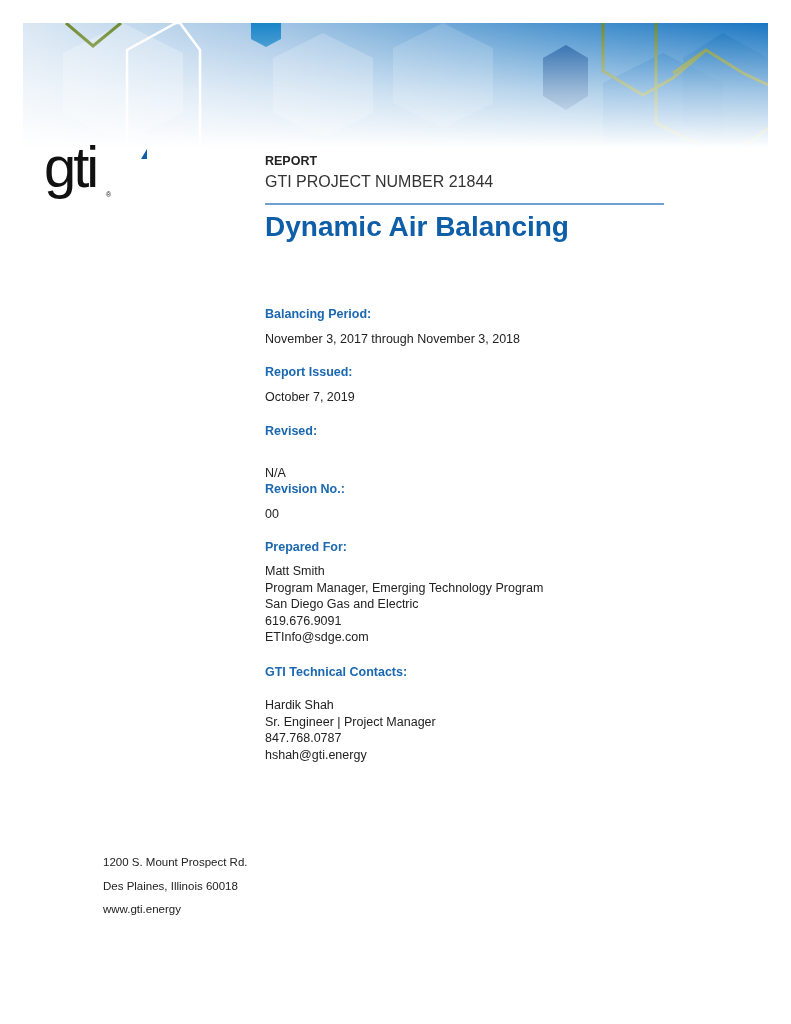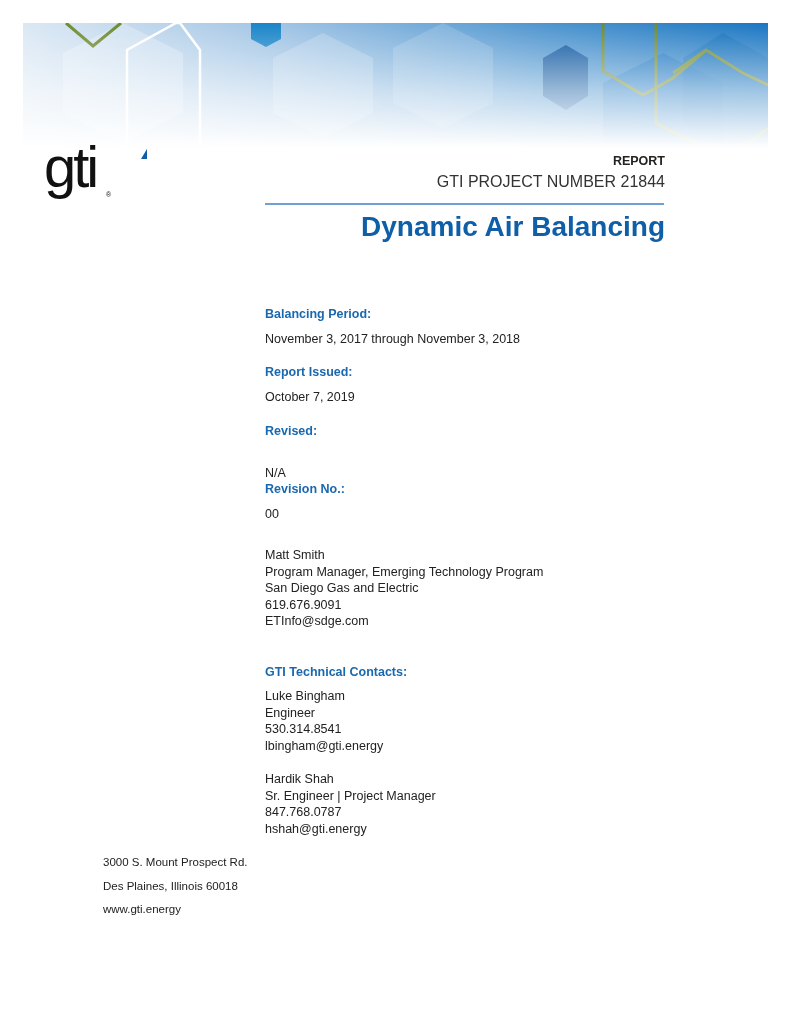--- a/index.html
+++ b/index.html
@@ -3,21 +3,21 @@
 <meta charset="utf-8">
 <style>
   html, body { margin:0; padding:0; background:#ffffff; }
   body { width:791px; height:1024px; position:relative; overflow:hidden; font-family:"Liberation Sans", sans-serif; color:#222; }
   .banner { position:absolute; left:23px; top:23px; width:745px; height:125px; overflow:hidden; }
   .banner svg { display:block; }
   .logo { position:absolute; left:44px; top:144px; width:80px; height:70px; }
   .logo .txt { position:absolute; left:0; top:-6px; font-family:"Liberation Sans", sans-serif; font-size:58px; letter-spacing:-3px; color:#111; line-height:1; }
   .logo .tick { position:absolute; left:95px; top:5px; }
   .logo .reg { position:absolute; left:62px; top:47px; font-size:7px; color:#111; }
-  .main { position:absolute; left:265px; top:152px; width:400px;text-align:right; }
+  .main { position:absolute; left:265px; top:152px; width:400px; }
   .kicker { font-weight:bold; font-size:12.5px; color:#222; line-height:18px; }
   .projnum { font-size:16px; color:#333; line-height:18px; margin-top:3px; }
   .rule { height:2px; background:#6fa0cf; margin-top:12px; width:399px; }
   .title { color:#0e5ea8; font-weight:bold; font-size:28px; line-height:33px; margin-top:5px; }
   .label { color:#1a68b0; font-weight:bold; font-size:12.5px; line-height:16px; }
   .value { font-size:12.5px; color:#222; line-height:16.5px; }
   .block { position:absolute; left:265px; }
   .footer { position:absolute; left:103px; font-size:11.5px; color:#222; }
 </style>
 </head>
@@ -89,40 +89,35 @@
 <div class="block" style="top:423px;">
   <div class="label">Revised:</div>
   <div class="value" style="margin-top:26px;">N/A</div>
 </div>
 <div class="block" style="top:481px;">
   <div class="label">Revision No.:</div>
   <div class="value" style="margin-top:9px;">00</div>
 </div>
 
 <div class="block" style="top:539px;">
+  <div class="label">Prepared For:</div>
   <div style="margin-top:8px;">
     <div class="value">Matt Smith</div>
     <div class="value">Program Manager, Emerging Technology Program</div>
     <div class="value">San Diego Gas and Electric</div>
     <div class="value">619.676.9091</div>
     <div class="value">ETInfo@sdge.com</div>
   </div>
 </div>
 
 <div class="block" style="top:664px;">
   <div class="label">GTI Technical Contacts:</div>
-  <div style="margin-top:8px;">
-    <div class="value">Luke Bingham</div>
-    <div class="value">Engineer</div>
-    <div class="value">530.314.8541</div>
-    <div class="value">lbingham@gti.energy</div>
-  </div>
   <div style="margin-top:17px;">
     <div class="value">Hardik Shah</div>
     <div class="value">Sr. Engineer | Project Manager</div>
     <div class="value">847.768.0787</div>
     <div class="value">hshah@gti.energy</div>
   </div>
 </div>
 
-<div class="footer" style="top:856px;">3000 S. Mount Prospect Rd.</div>
+<div class="footer" style="top:856px;">1200 S. Mount Prospect Rd.</div>
 <div class="footer" style="top:880px;">Des Plaines, Illinois 60018</div>
 <div class="footer" style="top:903px;">www.gti.energy</div>
 
 </body></html>

